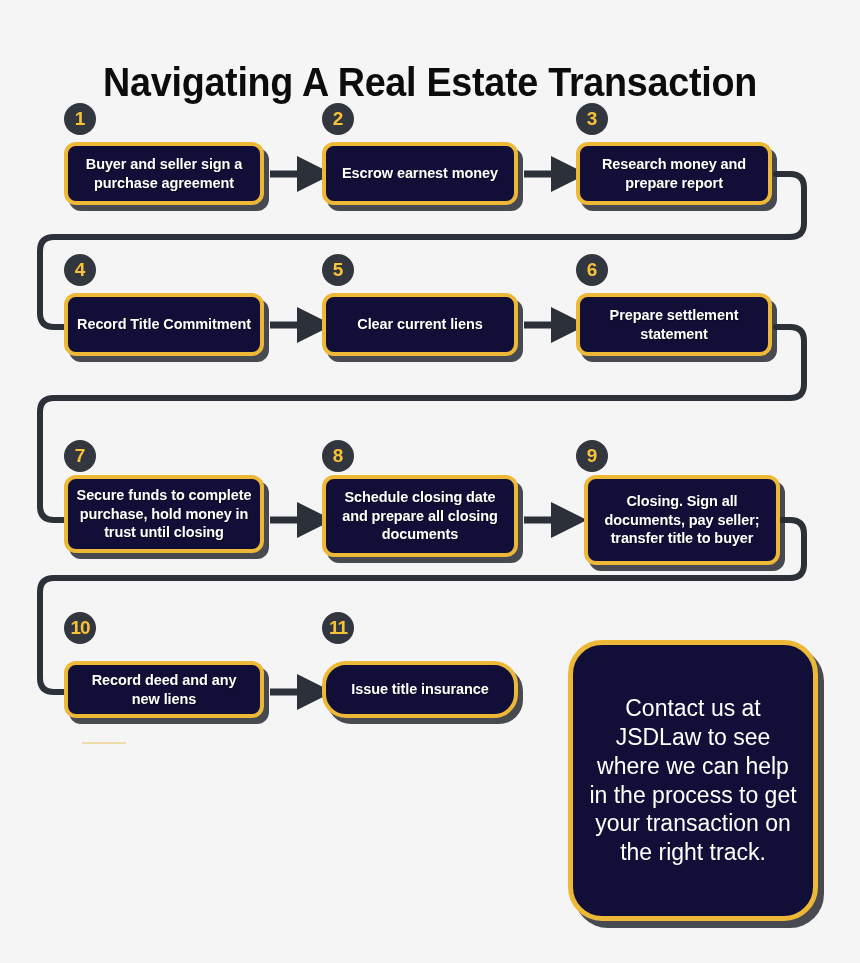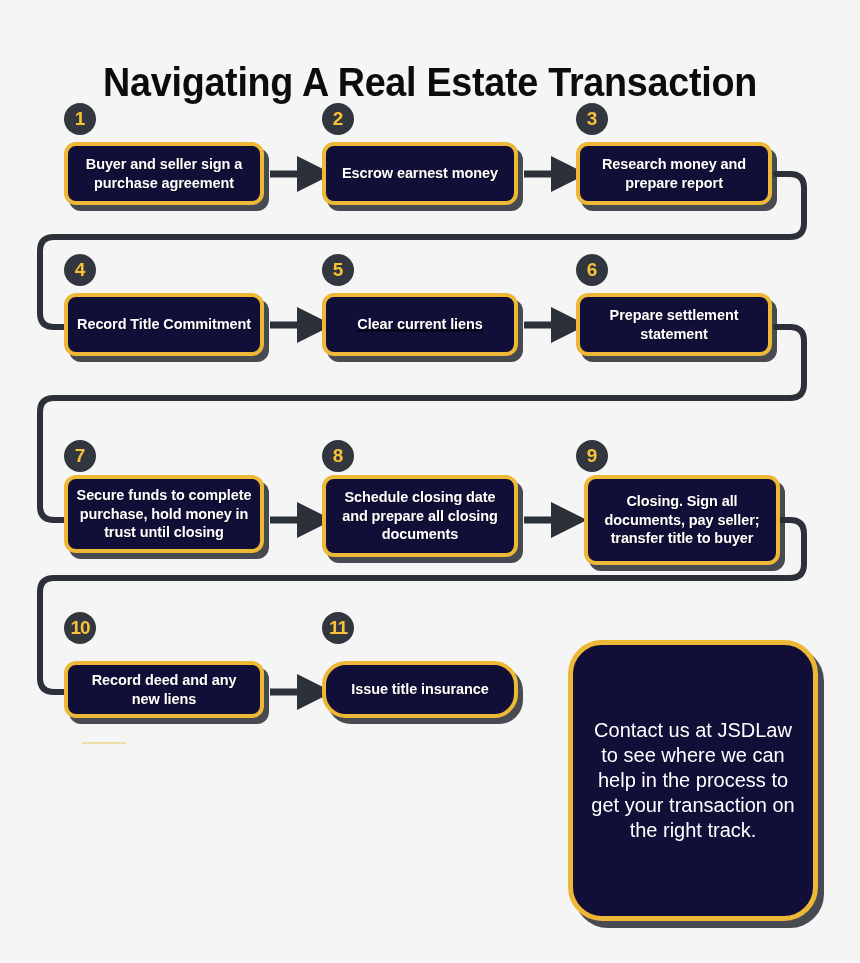--- a/index.html
+++ b/index.html
@@ -105,21 +105,21 @@
     border: 5px solid #edb836;
     border-radius: 34px;
     box-shadow: 6px 7px 0 rgba(40,44,52,0.85);
     display: flex;
     align-items: center;
     justify-content: center;
     padding: 10px 16px;
   }
   #contact-text {
     color: #ffffff;
-    font-size: 20px;
+    font-size: 23px;
     font-weight: normal;
     line-height: 1.26;
     text-align: center;
   }
 
   
   #artifact-line {
     position: absolute;
     left: 82px;
     top: 742px;
@@ -187,21 +187,21 @@
 
   <div class="step" style="left:64px; top:254px;">
     <div class="badge" style="left:0px; top:0px;">4</div>
     <div class="step-box" style="left:0px; top:39px; width:200px; height:63px;">
       <span class="step-label">Record Title Commitment</span>
     </div>
   </div>
 
   <div class="step" style="left:322px; top:254px;">
     <div class="badge" style="left:0px; top:0px;">5</div>
-    <div class="step-box" style="left:0px; top:39px; width:196px; height:63px;text-decoration:underline;">
+    <div class="step-box" style="left:0px; top:39px; width:196px; height:63px;">
       <span class="step-label">Clear current liens</span>
     </div>
   </div>
 
   <div class="step" style="left:576px; top:254px;">
     <div class="badge" style="left:0px; top:0px;">6</div>
     <div class="step-box" style="left:0px; top:39px; width:196px; height:63px;">
       <span class="step-label">Prepare settlement statement</span>
     </div>
   </div>

